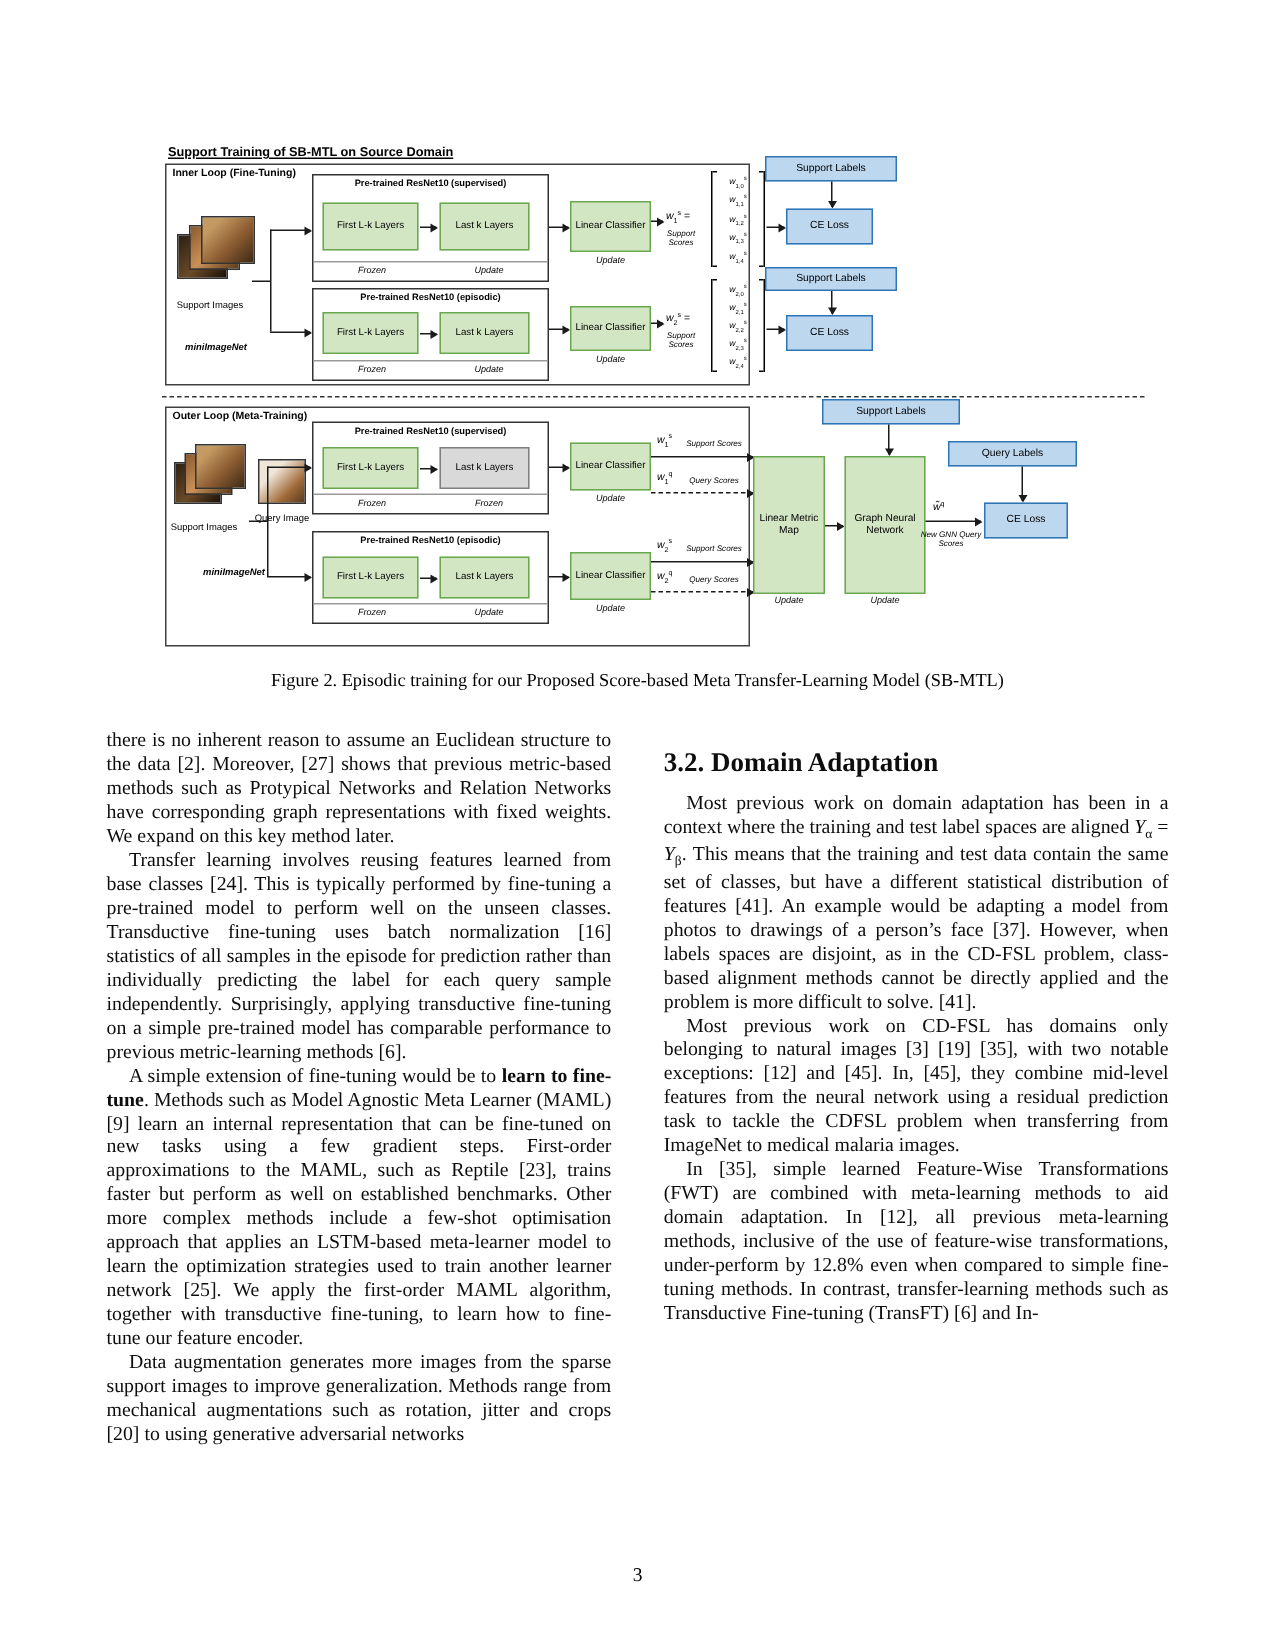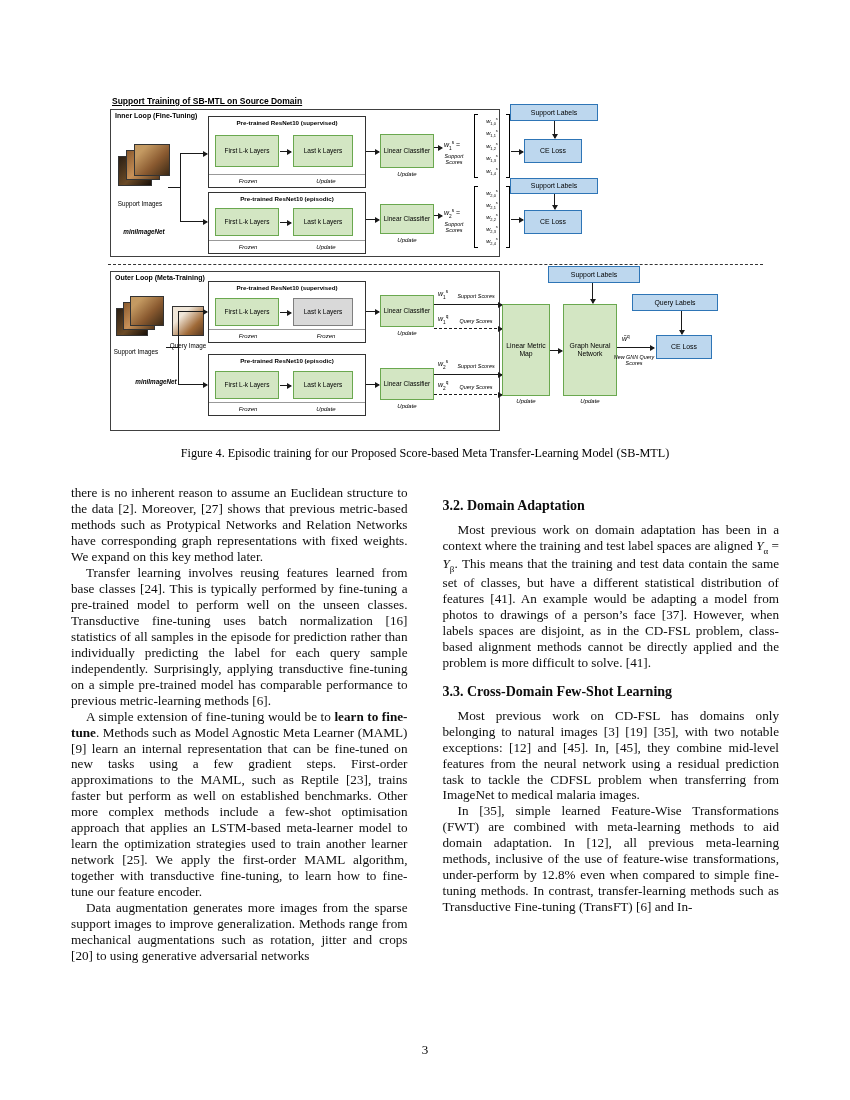--- a/index.html
+++ b/index.html
@@ -41,21 +41,21 @@
   .img-label{position:absolute;font-size:6.3px;text-align:center;line-height:1.25;}
   .ds-label{position:absolute;font-size:6.3px;font-weight:bold;font-style:italic;text-align:center;}
   sub,sup{font-size:0.68em;}
 
   
   .caption{margin-top:12px;text-align:center;font-family:"Liberation Serif",serif;font-size:12.2px;}
   .columns{display:flex;gap:35px;padding:0 71px;margin-top:24px;}
   .col{flex:1;font-family:"Liberation Serif",serif;font-size:13.2px;line-height:1.21;text-align:justify;color:#0d0d0d;}
   .col p{margin:0;}
   .col p.ind{text-indent:15px;}
-  .col h3{font-size:14px;font-weight:bold;margin:13px 0 7px 0;text-align:left;}
+  .col h3{font-size:18px;font-weight:bold;margin:13px 0 7px 0;text-align:left;}
   .pagenum{position:absolute;left:0;right:0;bottom:42px;text-align:center;font-family:"Liberation Serif",serif;font-size:13px;}
 </style>
 </head>
 <body>
 
 <div class="page">
 
   <div class="figwrap">
 
     <div class="fig-title">Support Training of SB-MTL on Source Domain</div>
@@ -206,33 +206,32 @@
     <div class="bb" style="left:524px;top:198px;width:86px;height:17px;">Query Labels</div>
     <div class="av" style="left:573px;top:215px;height:23px;"></div>
 
     <div class="ar" style="left:509px;top:251px;width:37px;"></div>
     <div class="wl" style="left:514px;top:238px;"><i>w̃</i><sup>q</sup></div>
     <div class="fl" style="left:504px;top:258px;width:44px;">New GNN Query Scores</div>
     <div class="bb" style="left:548px;top:239px;width:56px;height:24px;">CE Loss</div>
 
   </div>
 
-  <div class="caption">Figure 4. Episodic training for our Proposed Score-based Meta Transfer-Learning Model (SB-MTL)</div>
+  <div class="caption">Figure 2. Episodic training for our Proposed Score-based Meta Transfer-Learning Model (SB-MTL)</div>
 
   <div class="columns">
     <div class="col">
       <p>there is no inherent reason to assume an Euclidean structure to the data [2]. Moreover, [27] shows that previous metric-based methods such as Protypical Networks and Relation Networks have corresponding graph representations with fixed weights. We expand on this key method later.</p>
       <p class="ind">Transfer learning involves reusing features learned from base classes [24]. This is typically performed by fine-tuning a pre-trained model to perform well on the unseen classes. Transductive fine-tuning uses batch normalization [16] statistics of all samples in the episode for prediction rather than individually predicting the label for each query sample independently. Surprisingly, applying transductive fine-tuning on a simple pre-trained model has comparable performance to previous metric-learning methods [6].</p>
       <p class="ind">A simple extension of fine-tuning would be to <b>learn to fine-tune</b>. Methods such as Model Agnostic Meta Learner (MAML) [9] learn an internal representation that can be fine-tuned on new tasks using a few gradient steps. First-order approximations to the MAML, such as Reptile [23], trains faster but perform as well on established benchmarks. Other more complex methods include a few-shot optimisation approach that applies an LSTM-based meta-learner model to learn the optimization strategies used to train another learner network [25]. We apply the first-order MAML algorithm, together with transductive fine-tuning, to learn how to fine-tune our feature encoder.</p>
       <p class="ind">Data augmentation generates more images from the sparse support images to improve generalization. Methods range from mechanical augmentations such as rotation, jitter and crops [20] to using generative adversarial networks</p>
     </div>
     <div class="col">
       <h3>3.2. Domain Adaptation</h3>
       <p class="ind">Most previous work on domain adaptation has been in a context where the training and test label spaces are aligned <i>Y</i><sub>α</sub> = <i>Y</i><sub>β</sub>. This means that the training and test data contain the same set of classes, but have a different statistical distribution of features [41]. An example would be adapting a model from photos to drawings of a person’s face [37]. However, when labels spaces are disjoint, as in the CD-FSL problem, class-based alignment methods cannot be directly applied and the problem is more difficult to solve. [41].</p>
-      <h3>3.3. Cross-Domain Few-Shot Learning</h3>
       <p class="ind">Most previous work on CD-FSL has domains only belonging to natural images [3] [19] [35], with two notable exceptions: [12] and [45]. In, [45], they combine mid-level features from the neural network using a residual prediction task to tackle the CDFSL problem when transferring from ImageNet to medical malaria images.</p>
       <p class="ind">In [35], simple learned Feature-Wise Transformations (FWT) are combined with meta-learning methods to aid domain adaptation. In [12], all previous meta-learning methods, inclusive of the use of feature-wise transformations, under-perform by 12.8% even when compared to simple fine-tuning methods. In contrast, transfer-learning methods such as Transductive Fine-tuning (TransFT) [6] and In-</p>
     </div>
   </div>
 
   <div class="pagenum">3</div>
 
 </div>
 
 </body></html>

